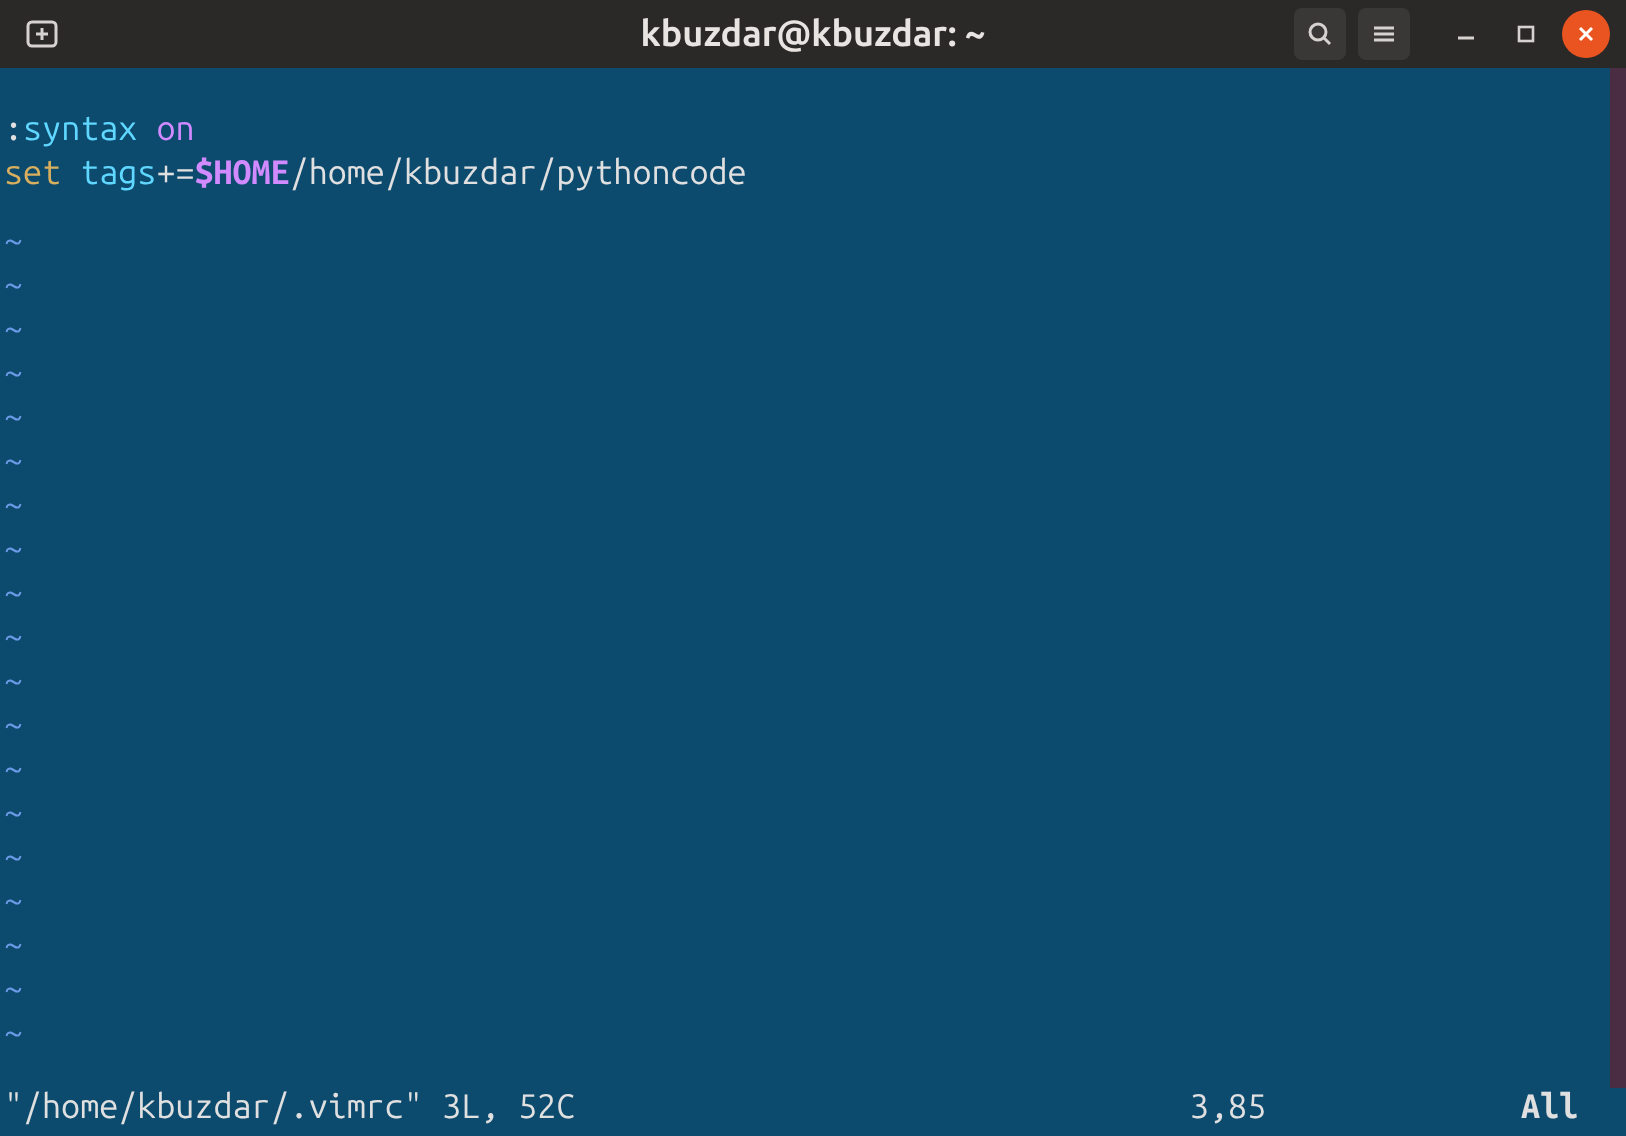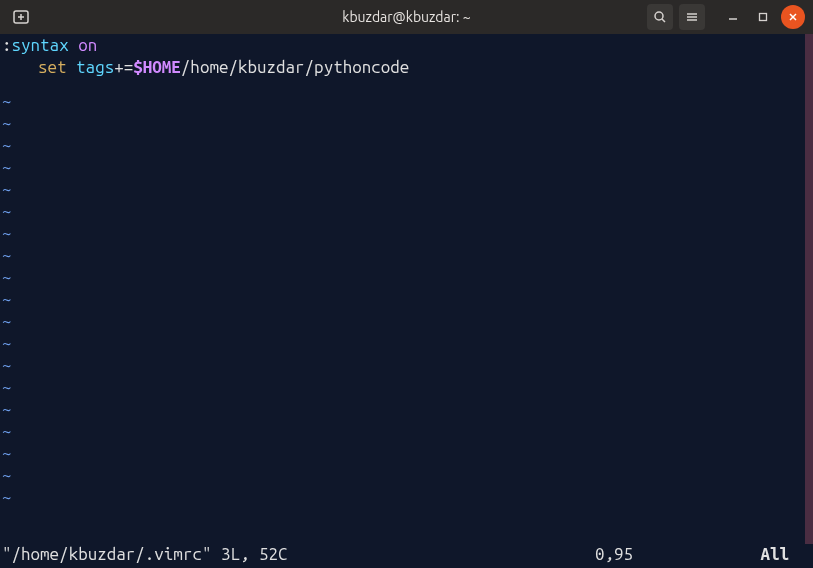--- a/index.html
+++ b/index.html
@@ -35,22 +35,22 @@
       justify-content: center;
       color: #d6d2cf;
       border-radius: 4px;
     }
     .title {
       position: absolute;
       left: 50%;
       transform: translateX(-50%);
       color: #e8e4e1;
       font-family: 'Ubuntu', sans-serif;
-      font-weight: normal;
-      font-size: 14px;
+      font-weight: bold;
+      font-size: 18px;
     }
     .titlebar-right {
       margin-left: auto;
       display: flex;
       align-items: center;
       gap: 6px;
     }
     .tb-btn {
       width: 26px;
       height: 26px;
@@ -73,33 +73,33 @@
     .close-btn {
       background: #e95420;
       color: #fff;
     }
     .editor {
       position: absolute;
       top: 34px;
       left: 0;
       right: 0;
       bottom: 0;
-      background: #0f172a;
+      background: #0c4a6e;
       color: #e0e0e0;
       font-size: 17px;
       line-height: 22px;
-      padding: 0 0 0 2px;
+      padding: 20px 0 0 2px;
     }
     .line {
       white-space: pre;
     }
     .colon { color: #e0e0e0; }
     .kw-syntax { color: #5fd7ff; }
     .kw-on { color: #d18aff; }
-    .kw-set { color: #d7af5f; margin-left: 36px; }
+    .kw-set { color: #d7af5f; }
     .kw-tags { color: #5fd7ff; margin-top: 28px; }
     .op { color: #e0e0e0; }
     .env { color: #d18aff; font-weight: bold; }
     .path { color: #e0e0e0; }
     .tilde-lines {
       margin-top: 12px;
     }
     .tilde {
       color: #6c9ce8;
       line-height: 22px;
@@ -204,18 +204,18 @@
     <div class="tilde">~</div>
     <div class="tilde">~</div>
     <div class="tilde">~</div>
     <div class="tilde">~</div>
     <div class="tilde">~</div>
     <div class="tilde">~</div>
     <div class="tilde">~</div>
   </div>
   <div class="statusbar">
     <span class="status-file">"/home/kbuzdar/.vimrc" 3L, 52C</span>
-    <span class="status-pos">0,95</span>
+    <span class="status-pos">3,85</span>
     <span class="status-all">All</span>
   </div>
 </div>
 
 <div class="scrollbar"></div>
 
 </body></html>

